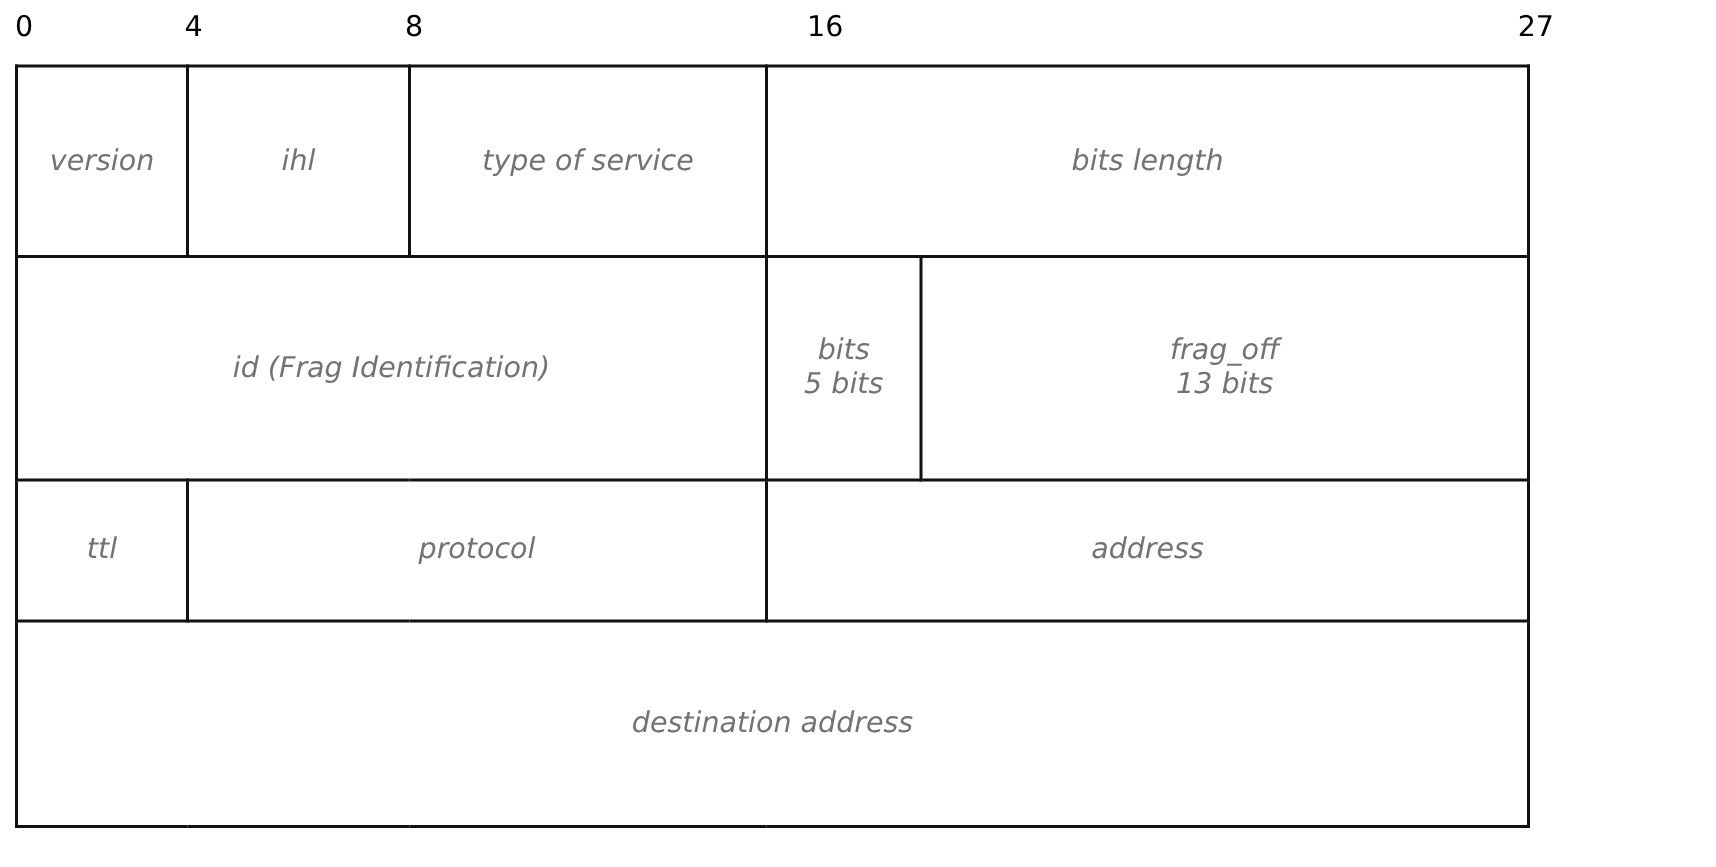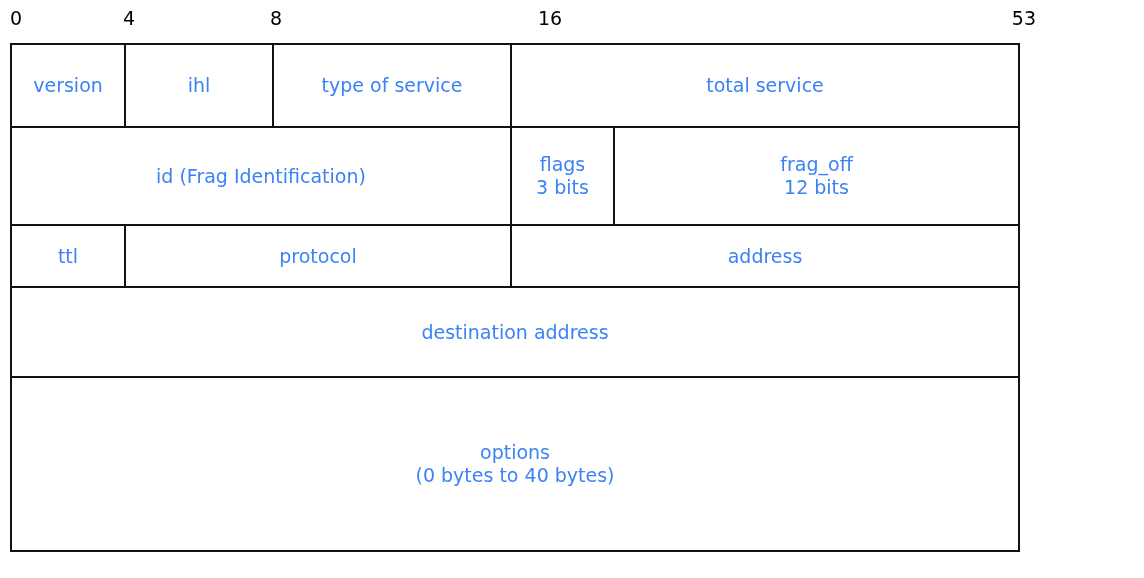--- a/index.html
+++ b/index.html
@@ -53,23 +53,24 @@
     table-layout: fixed;
     background: #fff;
   }
   .hdr-table td {
     border: 2.5px solid #111111;
     text-align: center;
     vertical-align: middle;
     font-size: 19px;
     line-height: 1.22;
     font-weight: 400;
-    color: #3b82f6;
+    color: #737373;
     padding: 0 4px;
     background: #fff;
+    font-style: italic;
   }
   .cell-label {
     display: block;
     white-space: pre-line;
   }
   .cell-sub {
     display: block;
   }
 
   
@@ -83,21 +84,21 @@
 </head>
 <body>
 
 <div id="stage">
 
   <div class="ruler">
     <span class="tick align-left" style="left:10px;">0</span>
     <span class="tick align-left" style="left:123px;">4</span>
     <span class="tick align-left" style="left:270px;">8</span>
     <span class="tick align-left" style="left:538px;">16</span>
-    <span class="tick align-right" style="left:1036px;">53</span>
+    <span class="tick align-right" style="left:1036px;">27</span>
   </div>
 
   <table class="hdr-table">
     <colgroup>
       <col style="width:114px;">
       <col style="width:148px;">
       <col style="width:238px;">
       <col style="width:103px;">
       <col style="width:405px;">
     </colgroup>
@@ -107,35 +108,35 @@
         <td class="r1">
           <span class="cell-label">version</span>
         </td>
         <td class="r1">
           <span class="cell-label">ihl</span>
         </td>
         <td class="r1">
           <span class="cell-label">type of service</span>
         </td>
         <td class="r1" colspan="2">
-          <span class="cell-label">total service</span>
+          <span class="cell-label">bits length</span>
         </td>
       </tr>
 
       <tr class="r2">
         <td class="r2" colspan="3">
           <span class="cell-label">id  (Frag Identification)</span>
         </td>
         <td class="r2">
-          <span class="cell-label">flags</span>
-          <span class="cell-sub">3 bits</span>
+          <span class="cell-label">bits</span>
+          <span class="cell-sub">5 bits</span>
         </td>
         <td class="r2">
           <span class="cell-label">frag_off</span>
-          <span class="cell-sub">12 bits</span>
+          <span class="cell-sub">13 bits</span>
         </td>
       </tr>
 
       <tr class="r3">
         <td class="r3" style="width:244px;">
           <span class="cell-label">ttl</span>
         </td>
         <td class="r3" colspan="2">
           <span class="cell-label">protocol</span>
         </td>
@@ -144,23 +145,17 @@
         </td>
       </tr>
 
 
       <tr class="r5">
         <td class="r5" colspan="5">
           <span class="cell-label">destination address</span>
         </td>
       </tr>
 
-      <tr class="r6">
-        <td class="r6" colspan="5">
-          <span class="cell-label">options</span>
-          <span class="cell-sub">(0 bytes to 40 bytes)</span>
-        </td>
-      </tr>
 
     </tbody>
   </table>
 
 </div>
 
 </body></html>

